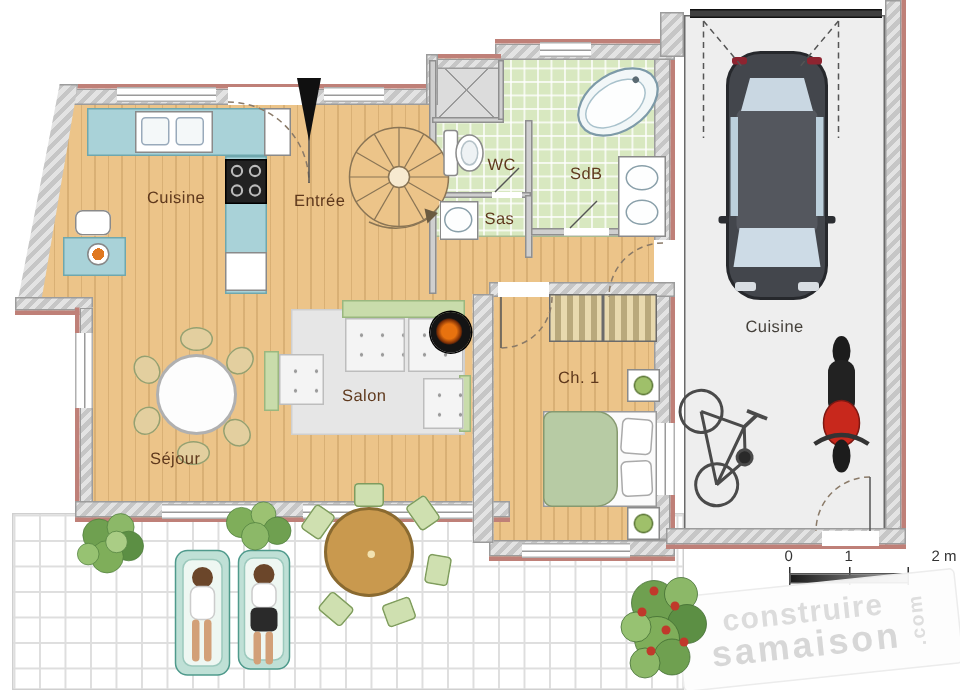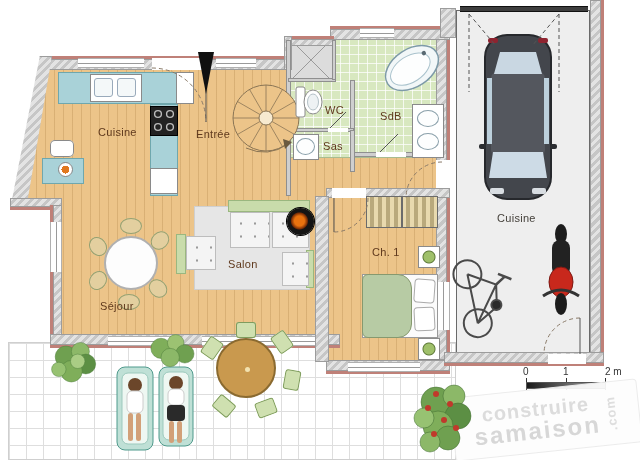--- a/index.html
+++ b/index.html
@@ -318,21 +318,21 @@
   <span class="lbl" style="left:325px;top:104px">WC</span>
   <span class="lbl" style="left:380px;top:110px">SdB</span>
   <span class="lbl" style="left:323px;top:140px">Sas</span>
   <span class="lbl" style="left:228px;top:258px">Salon</span>
   <span class="lbl" style="left:100px;top:300px">Séjour</span>
   <span class="lbl" style="left:372px;top:246px">Ch. 1</span>
   <span class="lbl lbl-dark" style="left:497px;top:212px">Cuisine</span>
 
   <span class="scale-num" style="left:523px;top:366px">0</span>
   <span class="scale-num" style="left:563px;top:366px">1</span>
-  <span class="scale-num" style="left:605px;top:366px">2 m</span>
+  <span class="scale-num" style="left:621px;top:366px">2 m</span>
   <div class="abs tick" style="left:526px;top:378px;width:1px;height:12px"></div>
   <div class="abs tick" style="left:566px;top:378px;width:1px;height:12px"></div>
   <div class="abs tick" style="left:605px;top:378px;width:1px;height:12px"></div>
   <div class="abs scale-bar" style="left:526px;top:382px;width:80px;height:7px"></div>
 
   <div class="wm">
     <div style="text-align:center">
       <div class="t1">construire</div>
       <div class="t2">samaison</div>
     </div>

